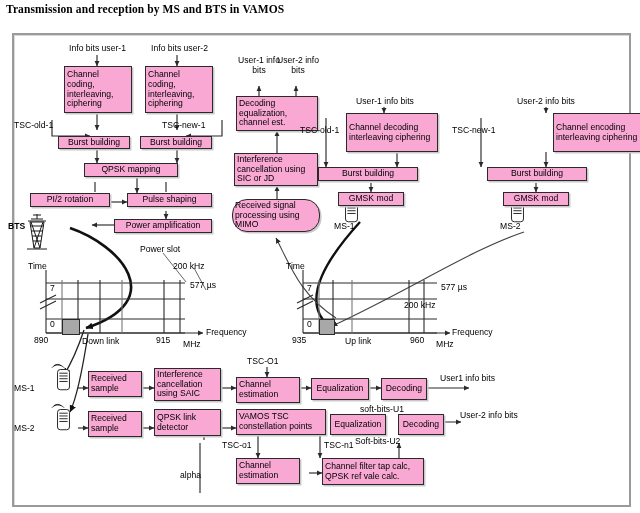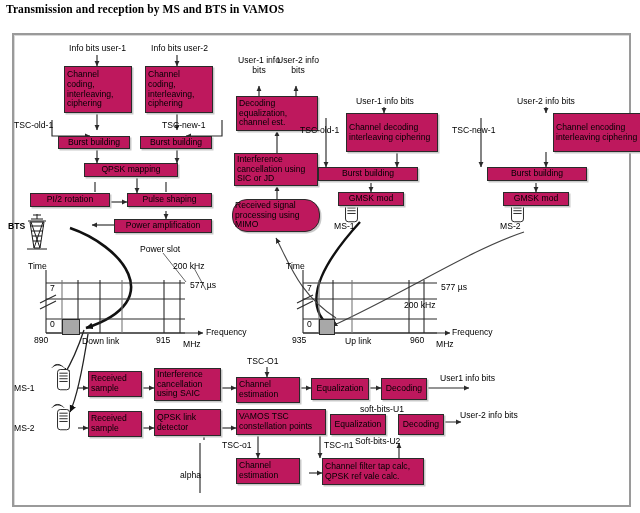--- a/index.html
+++ b/index.html
@@ -11,21 +11,21 @@
               font-weight:bold;font-family:"Liberation Serif","DejaVu Serif",serif;
               letter-spacing:.1px;white-space:nowrap;}
 
   #frame{position:absolute;left:12px;top:33px;width:615px;height:470px;
          border:2px solid #9a9a9a;box-shadow:inset 1px 1px 0 #d8d8d8;
          background:#fff;}
 
   #svg{position:absolute;left:0;top:0;width:640px;height:513px;
        pointer-events:none;}
 
-  .bx{position:absolute;border:1px solid #2a2a2a;background:#be185d;
+  .bx{position:absolute;border:1px solid #2a2a2a;background:#f9a8d4;
       box-sizing:border-box;font-size:8.6px;line-height:9.6px;
       padding:1px 2px;box-shadow:1.5px 1.5px 0 #c9c9c9;}
   .bx.c{display:flex;align-items:center;justify-content:center;text-align:center;}
   .bx.l{display:flex;flex-direction:column;justify-content:center;text-align:left;}
 
   .lbl{position:absolute;font-size:8.6px;line-height:9.4px;white-space:nowrap;}
   .lbl.ctr{text-align:center;}
   .slot{position:absolute;background:#a8a8a8;border:1px solid #2a2a2a;}
 </style>
 </head>

